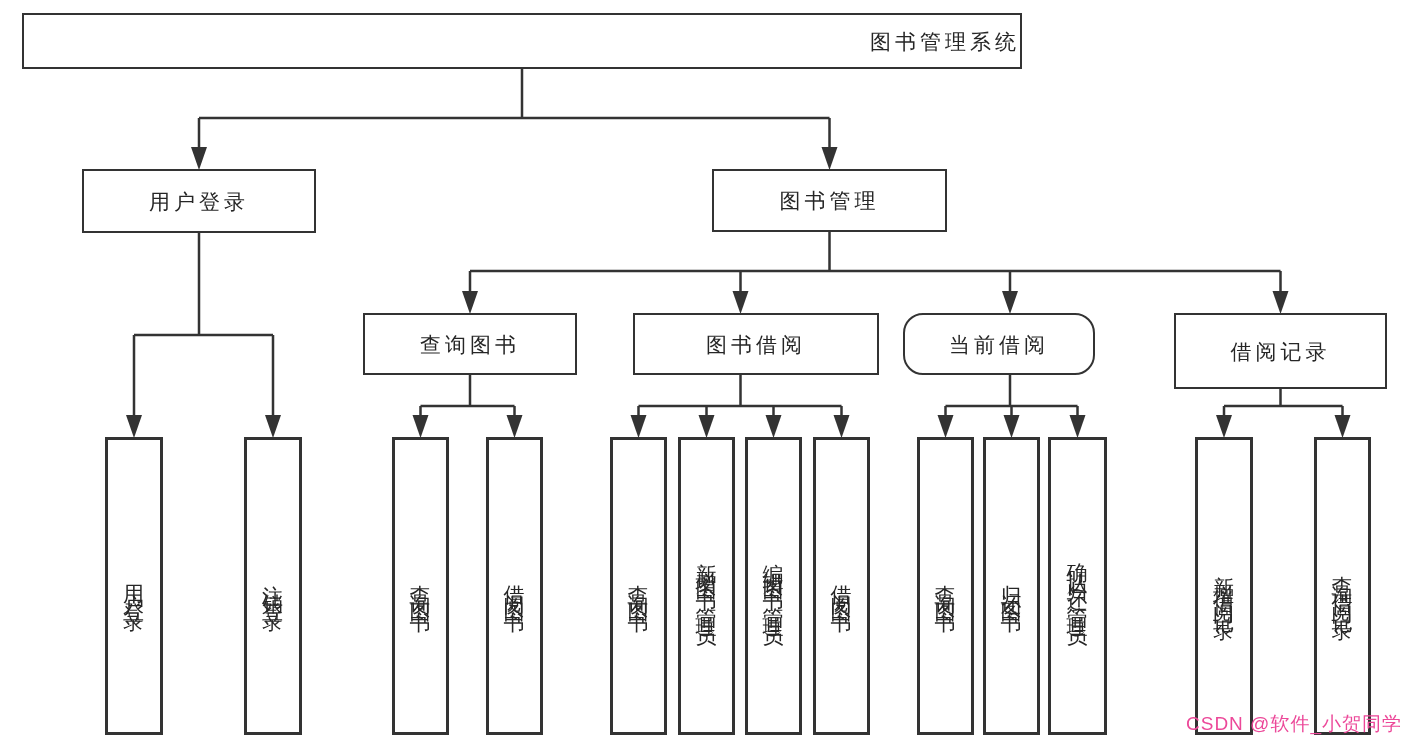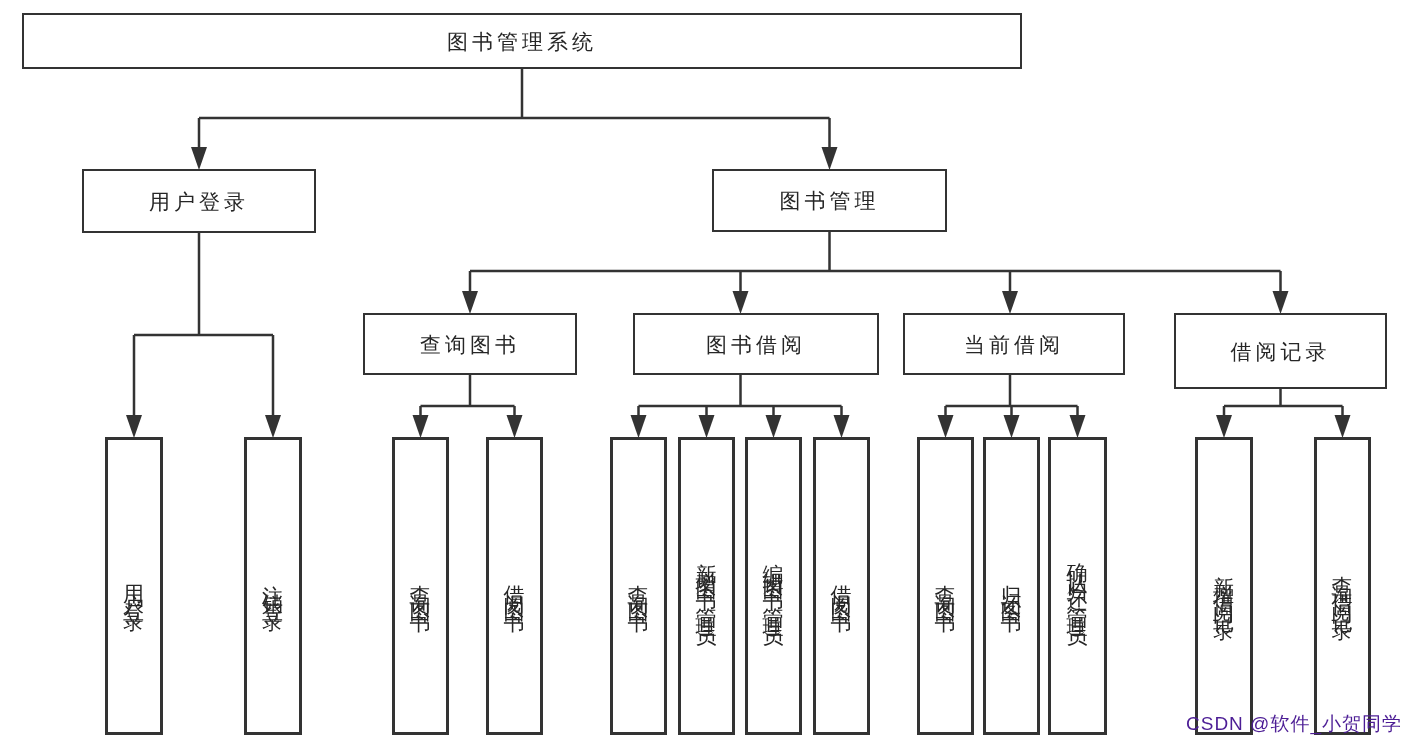--- a/index.html
+++ b/index.html
@@ -42,21 +42,21 @@
     font-size: 21px;
     letter-spacing: 9px;
     line-height: 1;
   }
   .watermark {
     position: absolute;
     left: 1186px;
     top: 712px;
     font-size: 19px;
     line-height: 24px;
-    color: #4c1d95;
+    color: #ec4899;
     letter-spacing: 1px;
     white-space: nowrap;
     z-index: 9;
   }
 </style>
 </head>
 <body>
 
 <div class="canvas" id="diagram">
     <svg class="edge-layer" viewBox="0 0 1405 747">
@@ -95,36 +95,36 @@
         <polygon points="1003.5,415 1019.5,415 1011.5,438" fill="#333333"></polygon>
         <polygon points="1069.5,415 1085.5,415 1077.5,438" fill="#333333"></polygon>
       </g>
       <g>
         <path d="M 1280.5 375 V 406 M 1224 406 H 1342.5 M 1224 406 V 419 M 1342.5 406 V 419" fill="none" stroke="#333333" stroke-width="2.5"></path>
         <polygon points="1216,415 1232,415 1224,438" fill="#333333"></polygon>
         <polygon points="1334.5,415 1350.5,415 1342.5,438" fill="#333333"></polygon>
       </g>
     </svg>
   <div class="watermark">CSDN @软件_小贺同学</div>
-<div class="box h" style="left: 22px; top: 13px; width: 1000px; height: 56px;">
+<div class="box h" style="left: 22px; top: 13px; width: 1000px; height: 56px; justify-content: flex-end;">
       <span>图书管理系统</span>
     </div>
     <div class="box h" style="left: 82px; top: 169px; width: 234px; height: 64px;">
       <span>用户登录</span>
     </div>
     <div class="box h" style="left: 712px; top: 169px; width: 235px; height: 63px;">
       <span>图书管理</span>
     </div>
     <div class="box h" style="left: 363px; top: 313px; width: 214px; height: 62px;">
       <span>查询图书</span>
     </div>
     <div class="box h" style="left: 633px; top: 313px; width: 246px; height: 62px;">
       <span>图书借阅</span>
     </div>
-    <div class="box h" style="left: 903px; top: 313px; width: 222px; height: 62px;">
+    <div class="box h" style="left: 903px; top: 313px; width: 192px; height: 62px; border-radius: 20px;">
       <span>当前借阅</span>
     </div>
     <div class="box h" style="left: 1174px; top: 313px; width: 213px; height: 76px;">
       <span>借阅记录</span>
     </div>
     <div class="box v" style="left: 105px; top: 437px; width: 58px; height: 298px;">
       <span>用户登录</span>
     </div>
     <div class="box v" style="left: 244px; top: 437px; width: 58px; height: 298px;">
       <span>注销登录</span>

